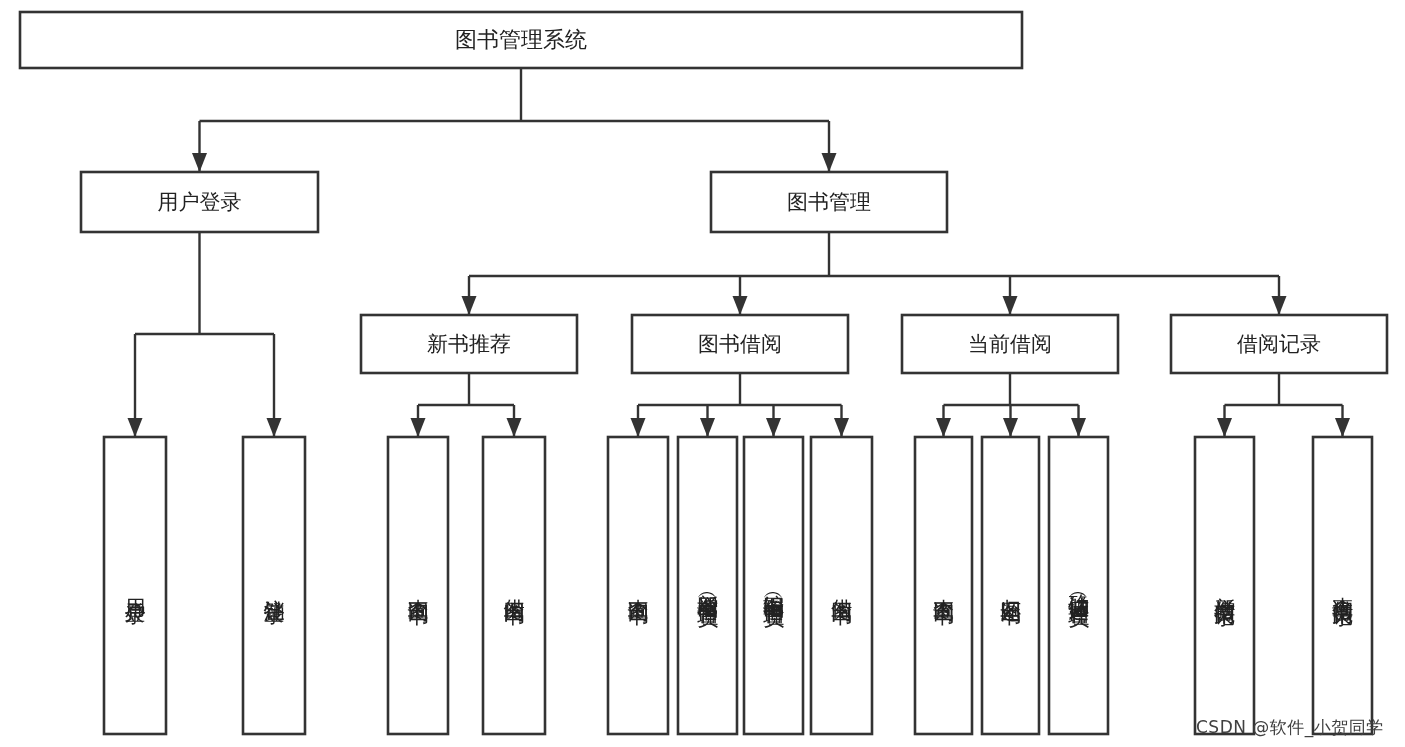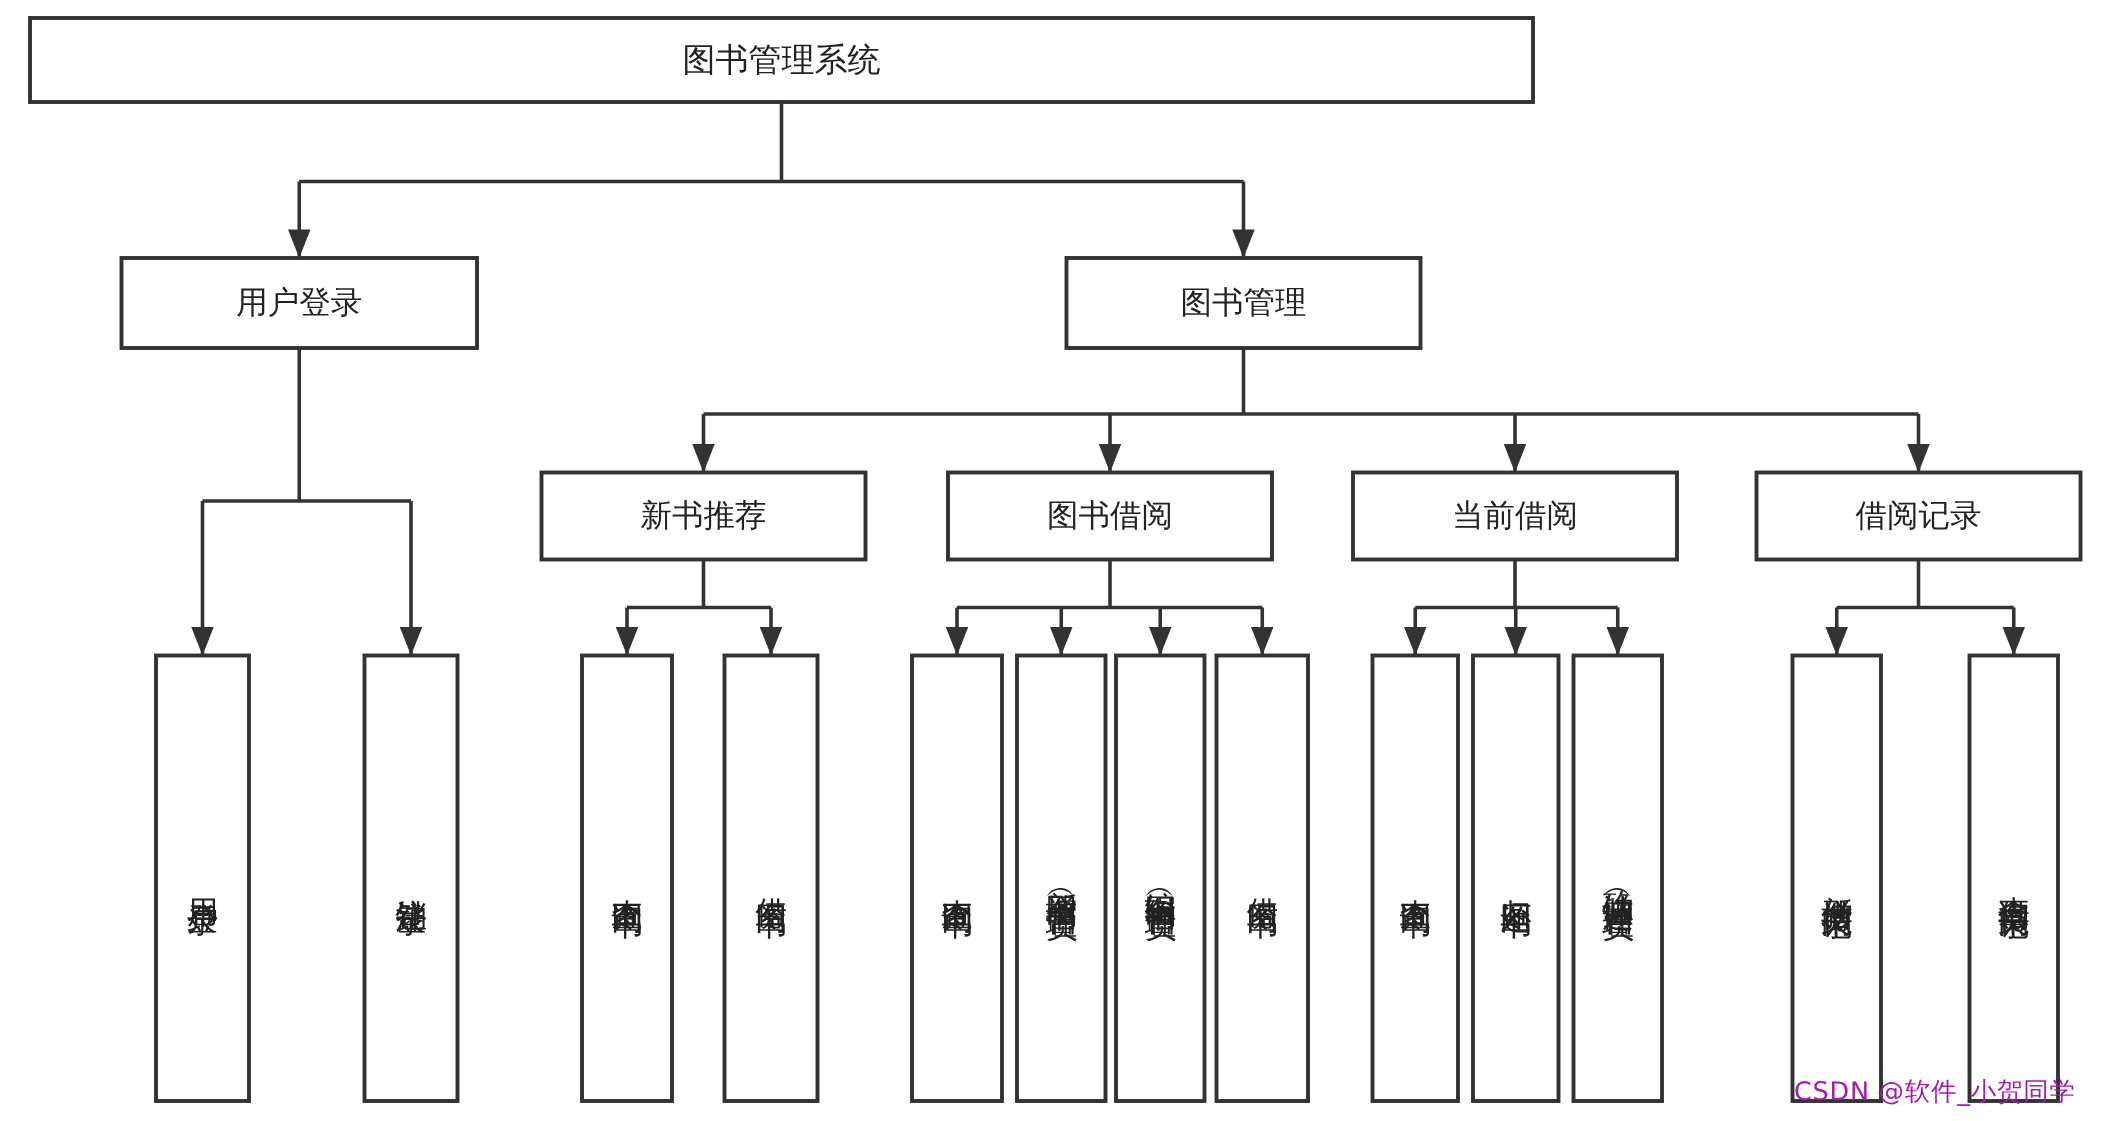--- a/index.html
+++ b/index.html
@@ -72,21 +72,21 @@
     justify-content: center;
     text-align: center;
     white-space: nowrap;
     pointer-events: none;
     user-select: none;
   }
   .watermark {
     position: absolute;
     font-family: "DejaVu Sans", "Liberation Sans", sans-serif;
     font-size: 17px;
-    color: #a21caf;
+    color: #404040;
     white-space: nowrap;
     letter-spacing: 0.5px;
   }
 </style>
 </head>
 <body>
 
 <div id="diagram-root">
 
   <svg id="diagram-svg" viewBox="0 0 1405 747">

